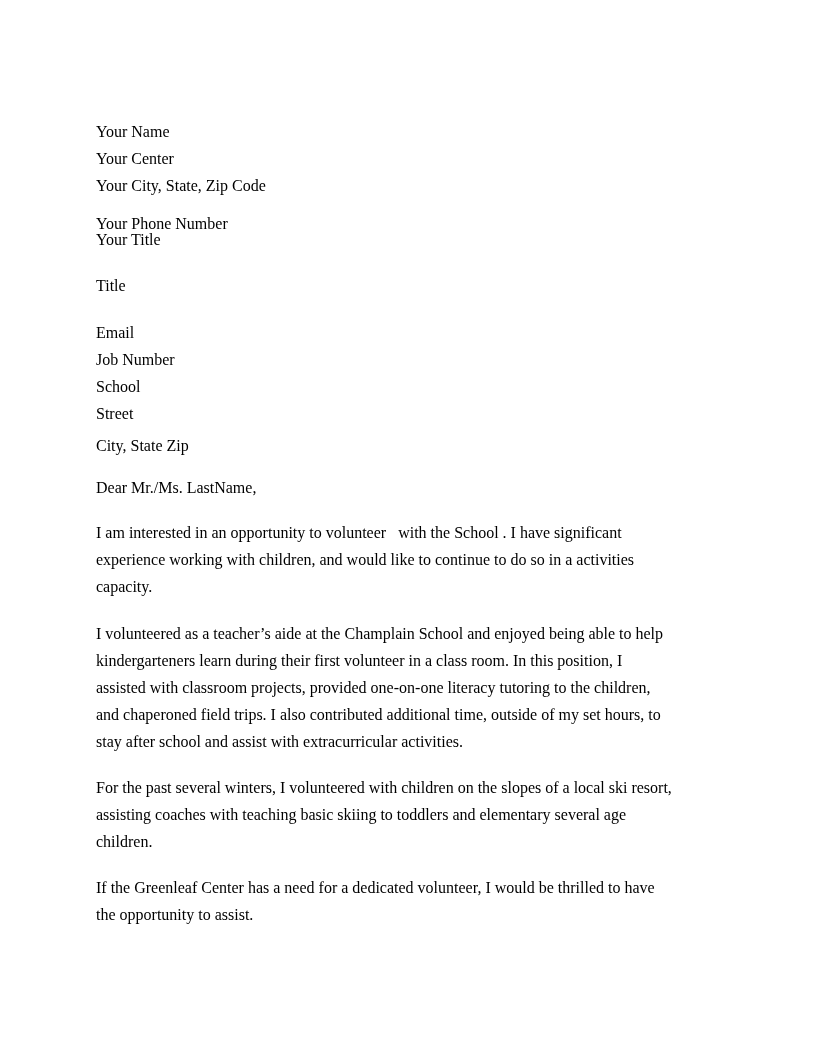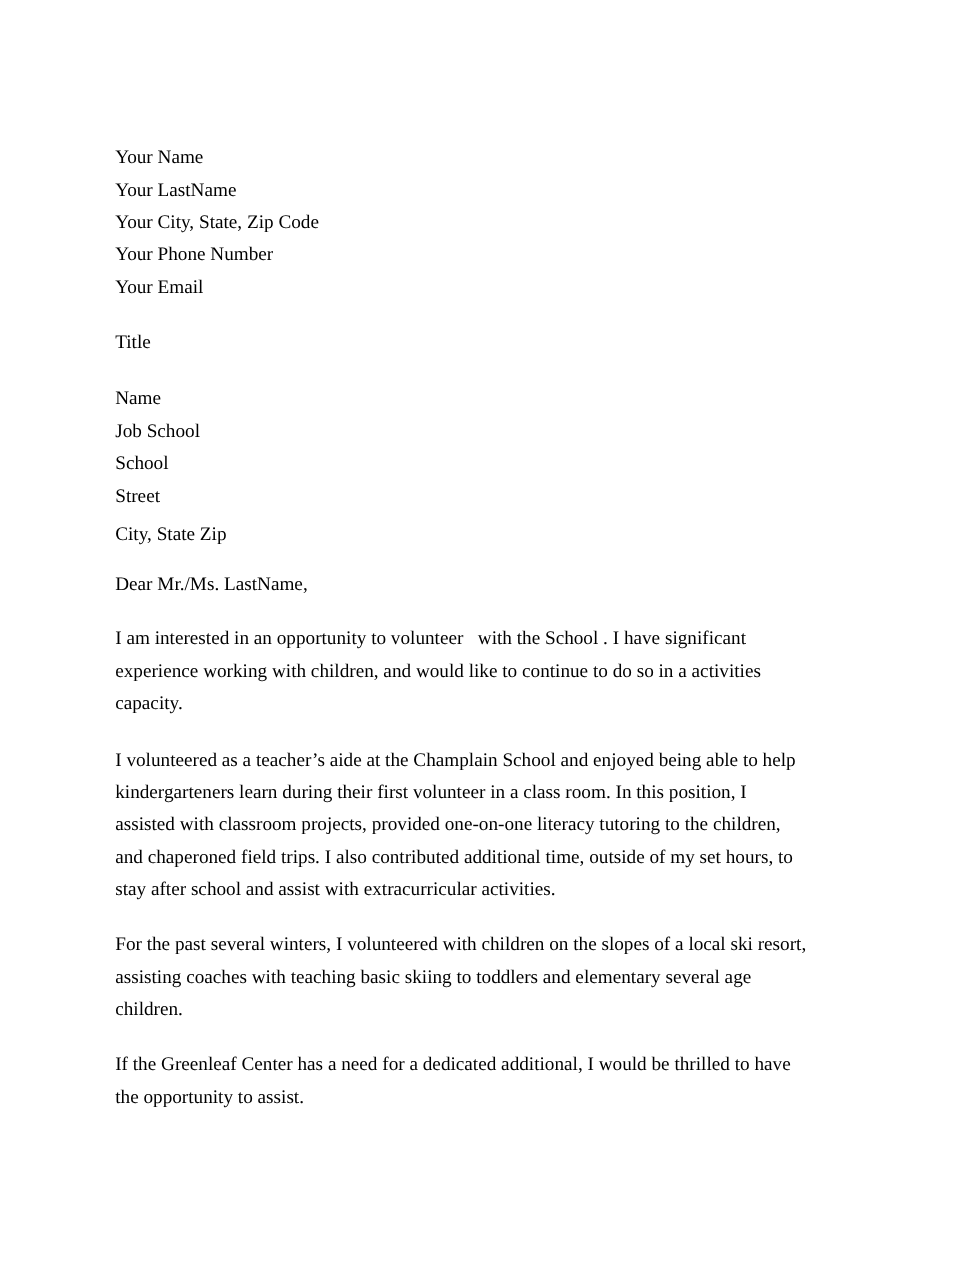--- a/index.html
+++ b/index.html
@@ -10,31 +10,31 @@
       font-family: "Liberation Serif", "DejaVu Serif", serif;
       font-size: 16px; color: #000; white-space: pre; line-height: 20px;
     }
   </style>
 </head>
 <body>
 
 <div class="page">
   <div>
     <div class="line" style="top:122px">Your Name</div>
-    <div class="line" style="top:149px">Your LastName</div>
+    <div class="line" style="top:149px">Your Center</div>
     <div class="line" style="top:176px">Your City, State, Zip Code</div>
-    <div class="line" style="top:203px">Your Phone Number</div>
-    <div class="line" style="top:230px">Your Email</div>
+    <div class="line" style="top:214px">Your Phone Number</div>
+    <div class="line" style="top:230px">Your Title</div>
   </div>
 
   <div class="line" style="top:276px">Title</div>
 
   <div>
-    <div class="line" style="top:323px">Name</div>
-    <div class="line" style="top:350px">Job School</div>
+    <div class="line" style="top:323px">Email</div>
+    <div class="line" style="top:350px">Job Number</div>
     <div class="line" style="top:377px">School</div>
     <div class="line" style="top:404px">Street</div>
     <div class="line" style="top:436px">City, State Zip</div>
   </div>
 
   <div class="line" style="top:478px">Dear Mr./Ms. LastName,</div>
 
   <div>
     <div class="line" style="top:523px">I am interested in an opportunity to volunteer   with the School . I have significant</div>
     <div class="line" style="top:550px">experience working with children, and would like to continue to do so in a activities</div>
@@ -49,16 +49,16 @@
     <div class="line" style="top:732px">stay after school and assist with extracurricular activities.</div>
   </div>
 
   <div>
     <div class="line" style="top:778px">For the past several winters, I volunteered with children on the slopes of a local ski resort,</div>
     <div class="line" style="top:805px">assisting coaches with teaching basic skiing to toddlers and elementary several age</div>
     <div class="line" style="top:832px">children.</div>
   </div>
 
   <div>
-    <div class="line" style="top:878px">If the Greenleaf Center has a need for a dedicated additional, I would be thrilled to have</div>
+    <div class="line" style="top:878px">If the Greenleaf Center has a need for a dedicated volunteer, I would be thrilled to have</div>
     <div class="line" style="top:905px">the opportunity to assist.</div>
   </div>
 </div>
 
 </body></html>

